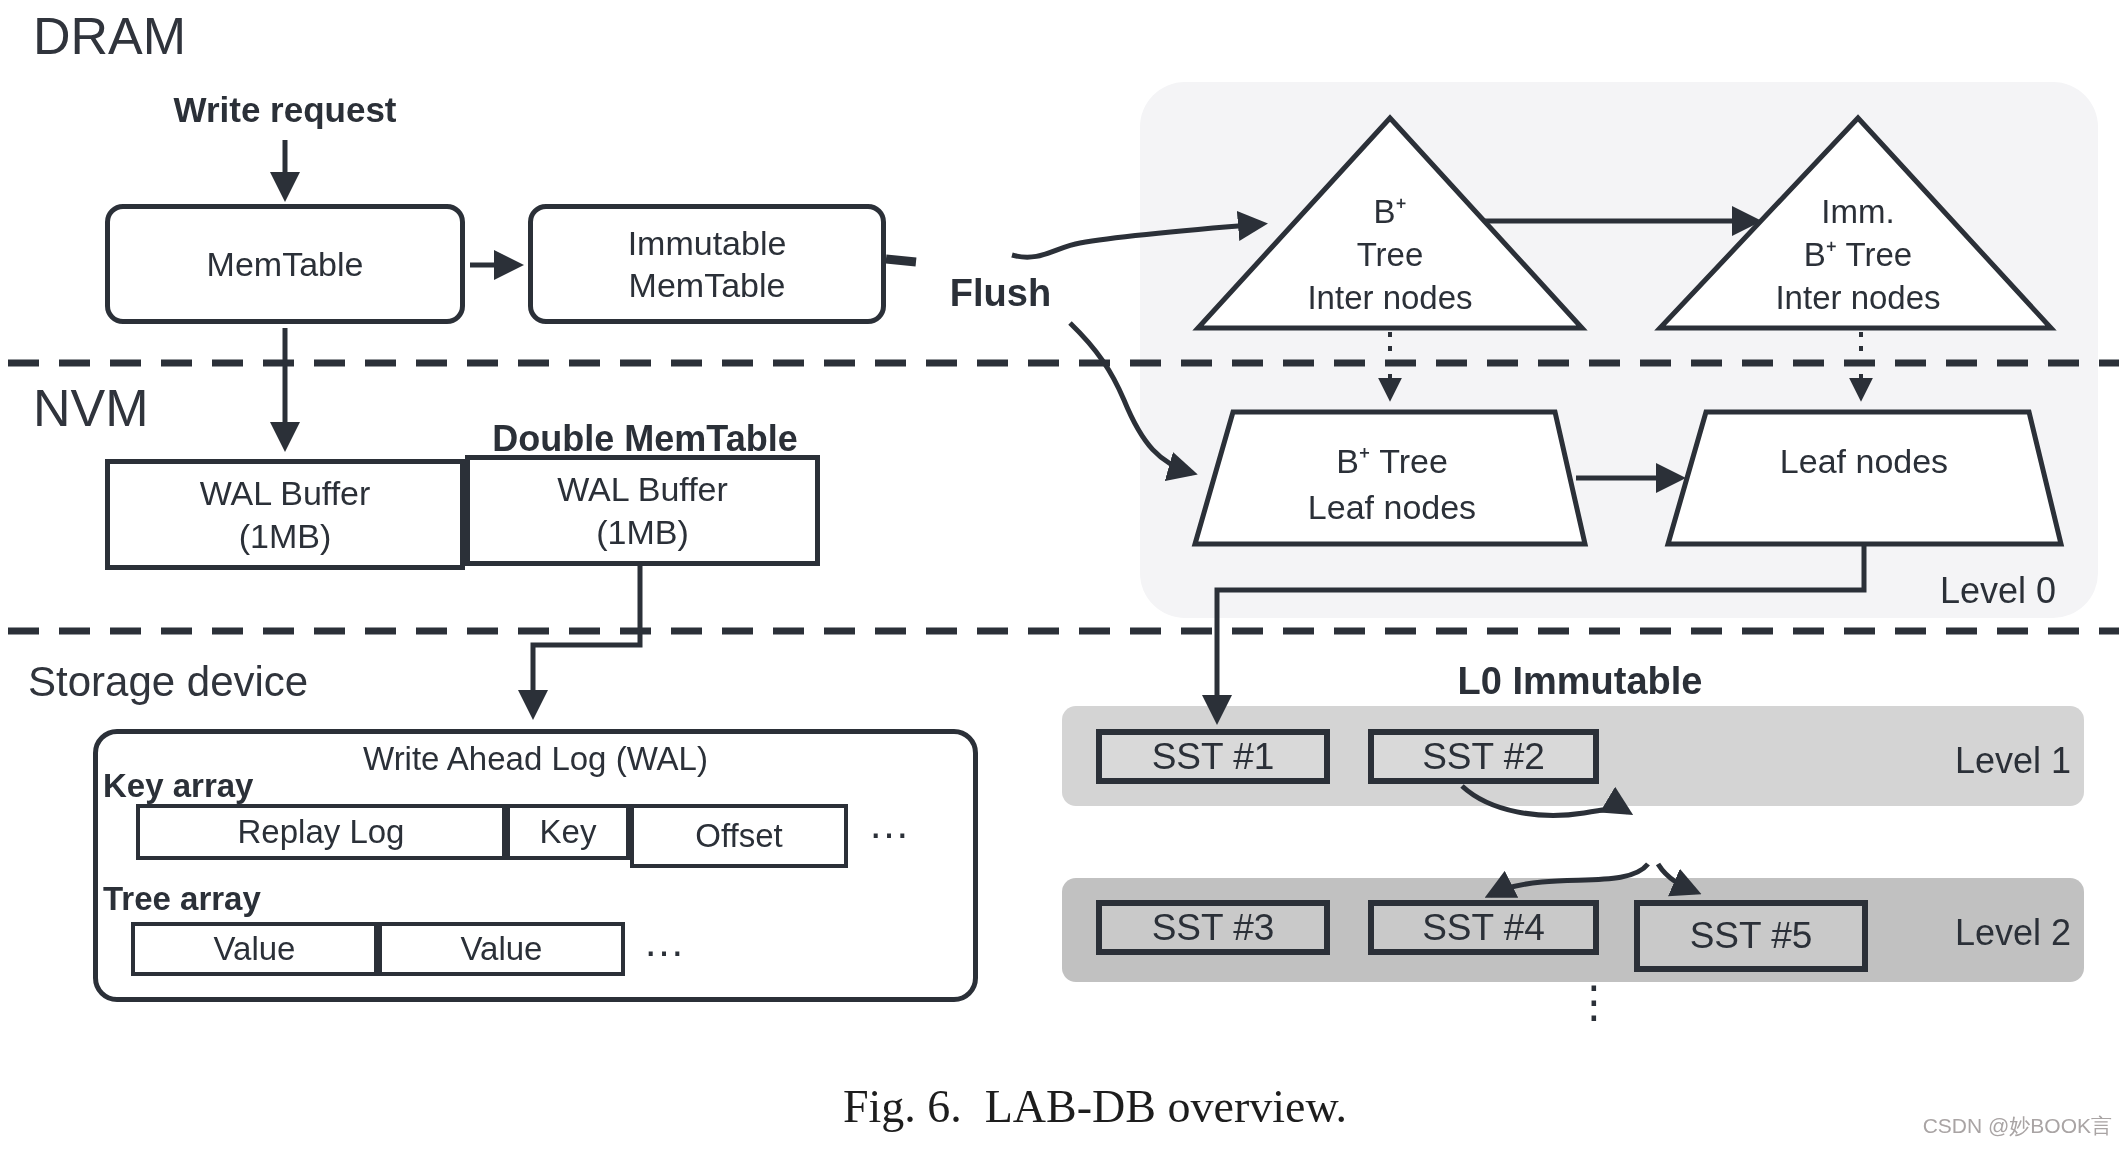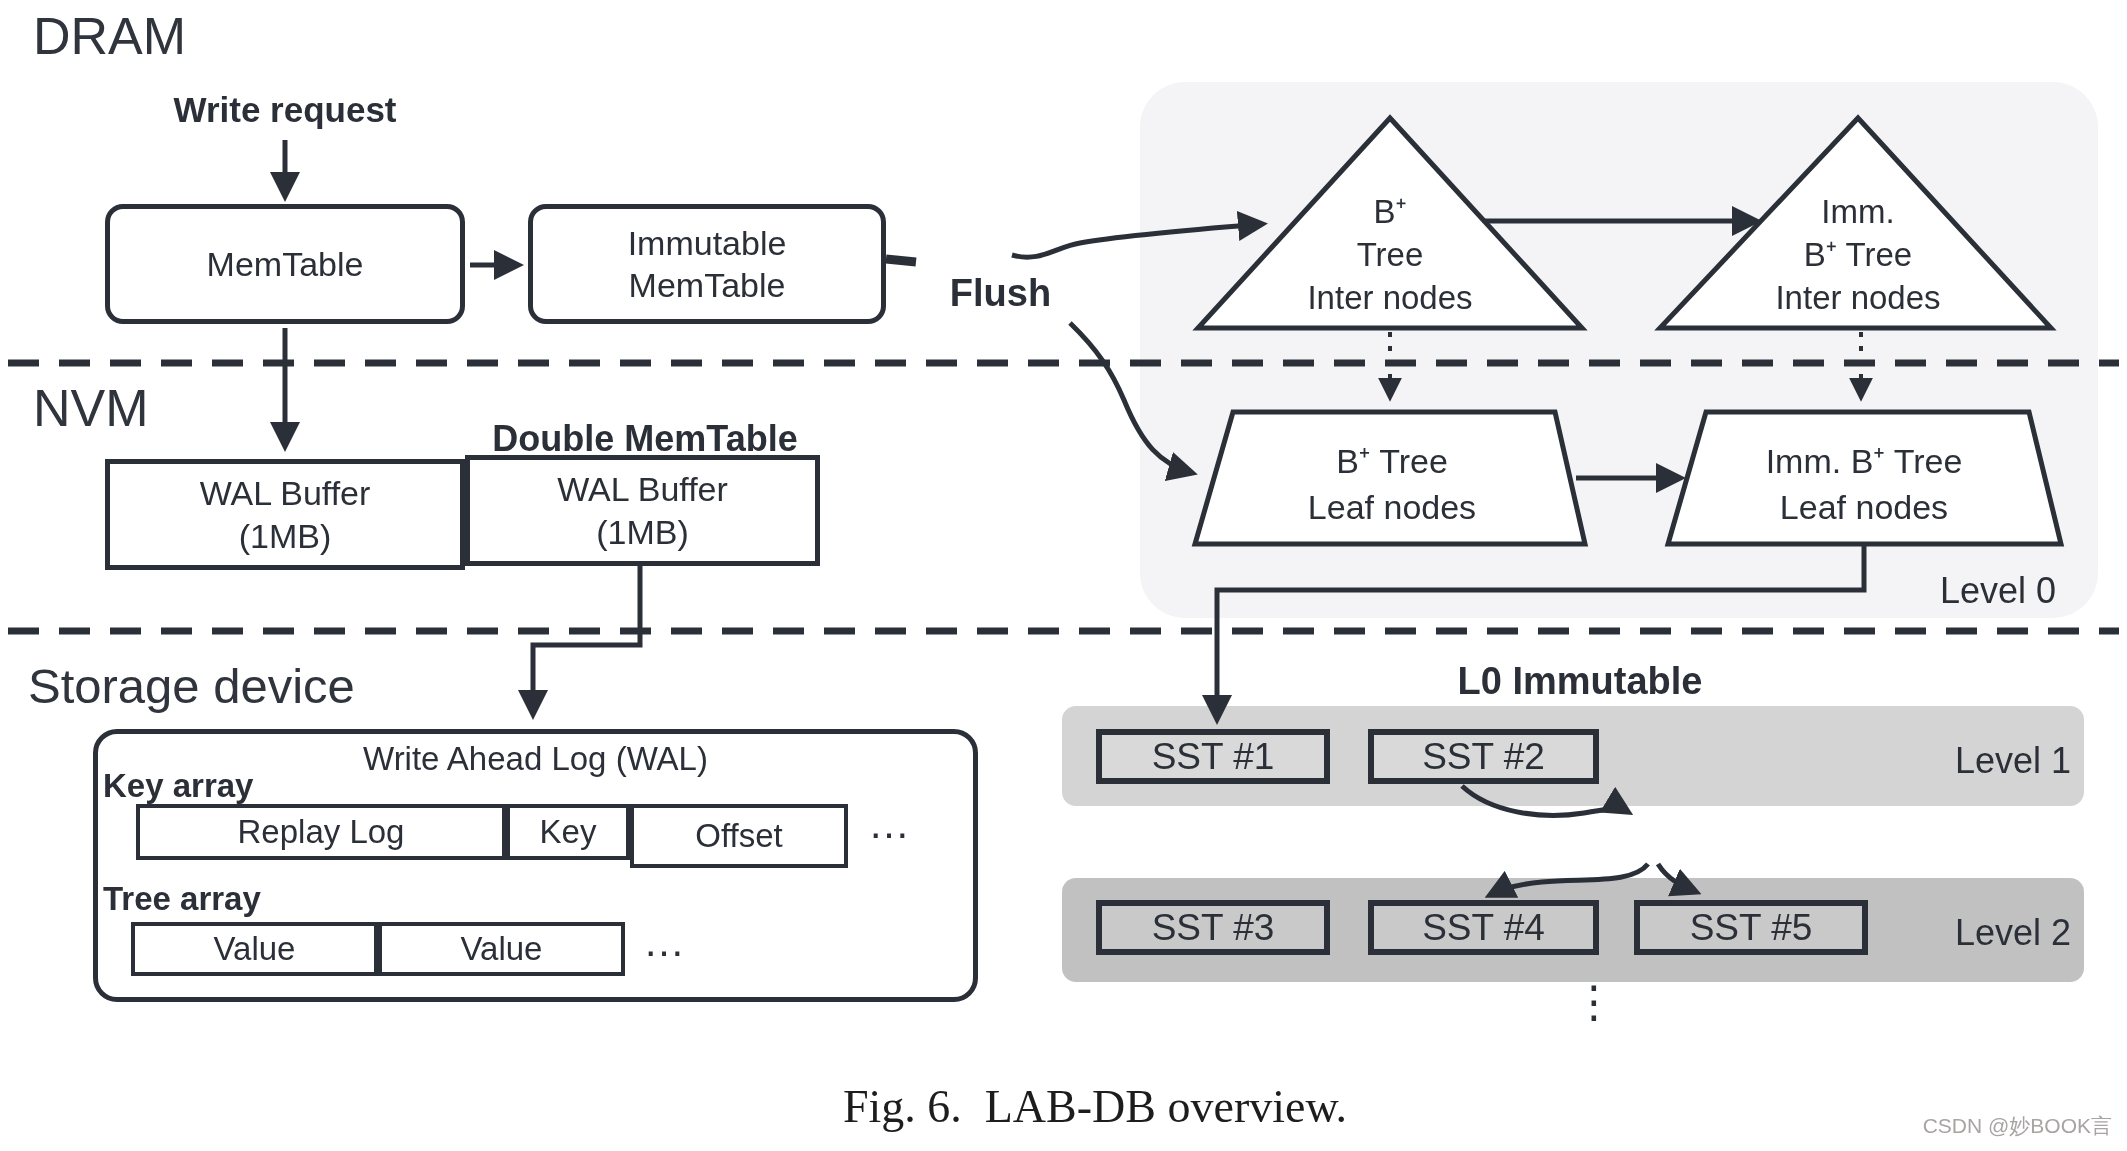--- a/index.html
+++ b/index.html
@@ -124,27 +124,26 @@
     <div>B⁺ Tree</div>
     <div>Inter nodes</div>
   </div>
 
   <div class="shape-label" style="left:1292px;top:438px;width:200px;font-size:34px;line-height:46px;">
     <div>B⁺ Tree</div>
     <div>Leaf nodes</div>
   </div>
 
   <div class="shape-label" style="left:1694px;top:438px;width:340px;font-size:34px;line-height:46px;">
-    <div>Imm. B⁺ Tree</div>
     <div>Leaf nodes</div>
   </div>
 
   <div class="t" style="left:1940px;top:570px;font-size:36px;">Level 0</div>
 
-  <div class="t sec" style="left:28px;top:658px;font-size:49px;">Storage device</div>
+  <div class="t sec" style="left:28px;top:658px;font-size:42px;">Storage device</div>
 
   <div class="box rounded" style="left:93px;top:729px;width:885px;height:273px;border-radius:24px;display:block;">
     <div class="t center" style="left:0;right:0;top:4px;font-size:33px;">Write Ahead Log (WAL)</div>
     <div class="t bold" style="left:5px;top:31px;font-size:33px;">Key array</div>
 
     <div class="cell" style="left:38px;top:70px;width:370px;height:56px;">
       <span>Replay Log</span>
     </div>
     <div class="cell" style="left:408px;top:70px;width:124px;height:56px;">
       <span>Key</span>
@@ -175,21 +174,21 @@
   </div>
   <div class="t" style="left:1955px;top:740px;font-size:36px;">Level 1</div>
 
 
   <div class="sst" style="left:1096px;top:900px;width:234px;height:55px;background:#c9c9c9;">
     <span>SST #3</span>
   </div>
   <div class="sst" style="left:1368px;top:900px;width:231px;height:55px;background:#c9c9c9;">
     <span>SST #4</span>
   </div>
-  <div class="sst" style="left:1634px;top:900px;width:234px;height:55px;background:#c9c9c9;">
+  <div class="sst" style="left:1634px;top:900px;width:234px;height:72px;background:#c9c9c9;">
     <span>SST #5</span>
   </div>
   <div class="t" style="left:1955px;top:912px;font-size:36px;">Level 2</div>
 
   <div class="t center vdots" style="left:1572px;top:976px;width:44px;font-size:44px;">⋮</div>
 
   <div class="t" id="caption" style="left:0;top:1080px;width:2190px;">Fig. 6.  LAB-DB overview.</div>
 
   <div class="t" id="watermark" style="left:1850px;top:1112px;width:262px;">CSDN @妙BOOK言</div>
 

